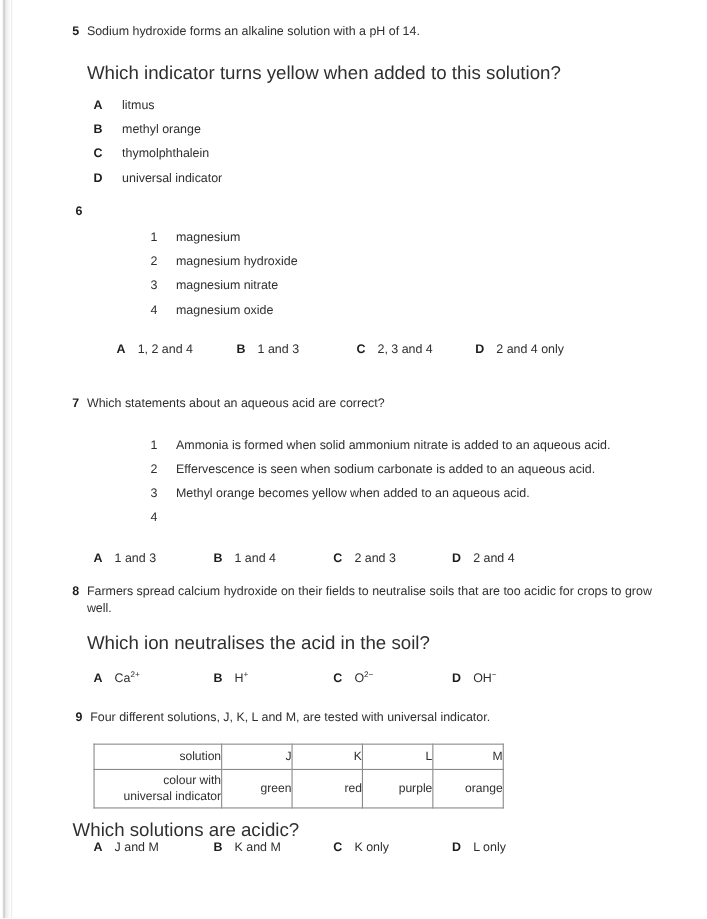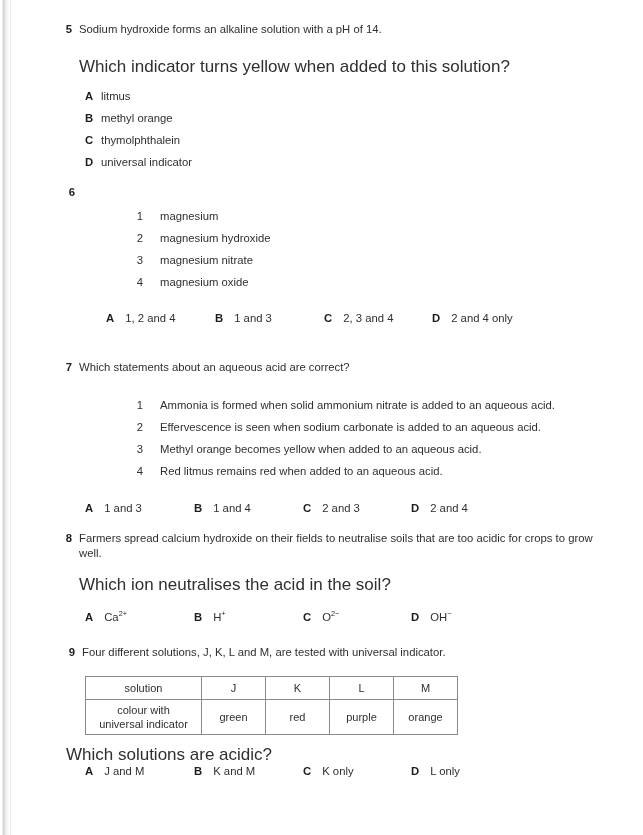--- a/index.html
+++ b/index.html
@@ -87,21 +87,21 @@
     color: #2f2f2f;
   }
   .opt-stack .opt .letter {
     position: absolute;
     left: 0;
     font-weight: bold;
     color: #1d1d1d;
   }
   .opt-stack .opt .otext {
     position: absolute;
-    left: 16px;
+    left: 26px;
   }
 
   
   .num-list {
     padding-left: 135px;
   }
   .num-list .nrow {
     position: relative;
     height: 22px;
     font-size: 11.3px;
@@ -156,21 +156,21 @@
   .ind-table {
     position: absolute;
     left: 85px;
     top: 676px;
     border-collapse: collapse;
     font-size: 11px;
     color: #2f2f2f;
   }
   .ind-table td {
     border: 1px solid #8a8a8a;
-    text-align: center;
+    text-align: right;
     vertical-align: middle;
     padding: 0;
     line-height: 14px;
   }
   .ind-table .lbl-col { width: 115px; }
   .ind-table .dat-col { width: 63px; }
   .ind-table tr.r1 td { height: 22px; }
   .ind-table tr.r2 td { height: 34px; }
   .ind-table .two-line { line-height: 14px; }
 </style>
@@ -259,21 +259,20 @@
       <div class="nrow">
         <span class="nnum">2</span>
         <span class="ntext">Effervescence is seen when sodium carbonate is added to an aqueous acid.</span>
       </div>
       <div class="nrow">
         <span class="nnum">3</span>
         <span class="ntext">Methyl orange becomes yellow when added to an aqueous acid.</span>
       </div>
       <div class="nrow">
         <span class="nnum">4</span>
-        <span class="ntext">Red litmus remains red when added to an aqueous acid.</span>
       </div>
     </div>
     <div class="opt-row" style="margin-top:17px;">
       <span class="cell c0">
         <span class="letter">A</span><span class="otext">1 and 3</span>
       </span>
       <span class="cell c1">
         <span class="letter">B</span><span class="otext">1 and 4</span>
       </span>
       <span class="cell c2">

